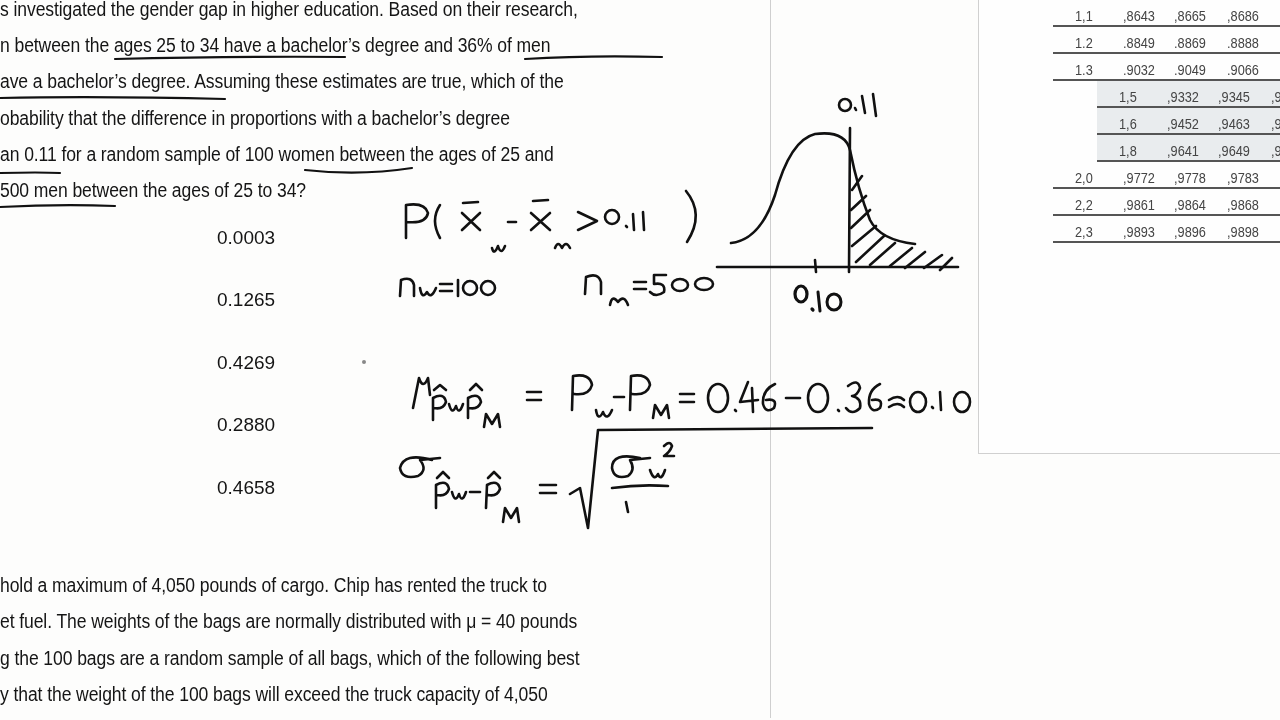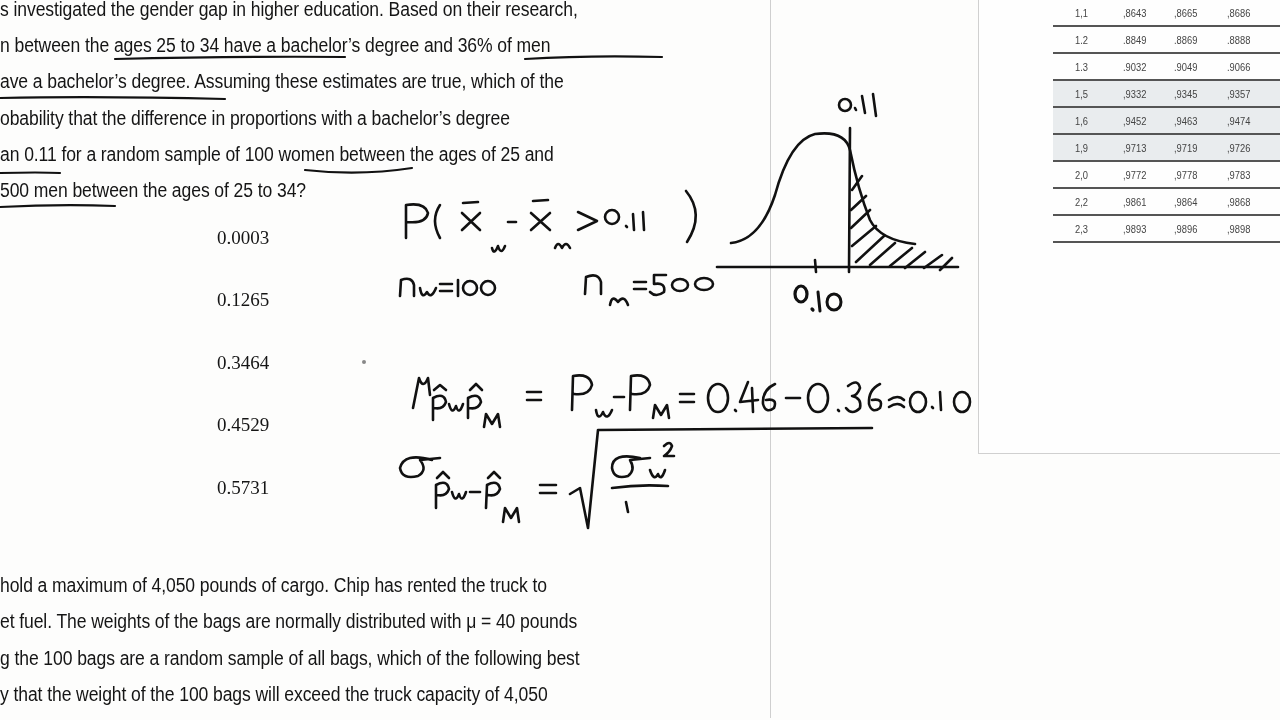--- a/index.html
+++ b/index.html
@@ -8,54 +8,54 @@
     background:#fdfdfc; font-family:"Liberation Sans", sans-serif; color:#111;
   }
   .doc { position:absolute; left:0; top:0; width:770px; height:720px; }
   .line {
     position:absolute; left:0; white-space:nowrap;
     font-family:"Liberation Sans", sans-serif; font-size:19.5px; color:#151515;
     transform:scaleX(0.9); transform-origin:left center; letter-spacing:-0.1px;
   }
   .choice {
     position:absolute; left:217px; font-size:19px; color:#151515;
-    font-family:Liberation Serif, serif;
+    font-family:Liberation Sans, sans-serif;
   }
   .vdiv { position:absolute; top:0; height:718px; width:1px; background:#cfcfcf; }
   .table-panel {
     position:absolute; left:978px; top:-2px; width:310px; height:455px;
     border-left:1px solid #d0d0d0; border-bottom:1px solid #d0d0d0; background:#fefefe;
   }
   .ztable { position:absolute; left:1053px; top:0; width:227px; }
   .zrow {
     position:relative; height:25px; border-bottom:2px solid #555;
-    font-size:11px; color:#444; font-family:"Liberation Sans", sans-serif;
-  }
-  .zrow.shaded { background:#e9ecee; }
+    font-size:15px; color:#444; font-family:"Liberation Sans", sans-serif;
+  }
+  .zrow.shaded { background:#e9ecee;margin-left:44px; }
   .zrow span { position:absolute; top:7px; transform:scaleX(0.85); transform-origin:left; }
   .c0 { left:22px; } .c1 { left:70px; } .c2 { left:121px; } .c3 { left:174px; }
   .ink { position:absolute; left:0; top:0; width:1280px; height:720px; pointer-events:none; }
   .dot { position:absolute; left:362px; top:360px; width:4px; height:4px; border-radius:50%; background:#888; }
 </style>
 </head>
 <body>
 
 <div class="doc">
   <div class="line" style="top:-2px">s investigated the gender gap in higher education. Based on their research,</div>
   <div class="line" style="top:34px">n between the ages 25 to 34 have a bachelor’s degree and 36% of men</div>
   <div class="line" style="top:70px">ave a bachelor’s degree. Assuming these estimates are true, which of the</div>
   <div class="line" style="top:107px">obability that the difference in proportions with a bachelor’s degree</div>
   <div class="line" style="top:143px">an 0.11 for a random sample of 100 women between the ages of 25 and</div>
   <div class="line" style="top:179px">500 men between the ages of 25 to 34?</div>
 
   <div class="choice" style="top:227px">0.0003</div>
   <div class="choice" style="top:289px">0.1265</div>
-  <div class="choice" style="top:352px">0.3464</div>
-  <div class="choice" style="top:414px">0.4529</div>
-  <div class="choice" style="top:477px">0.5731</div>
+  <div class="choice" style="top:352px">0.4269</div>
+  <div class="choice" style="top:414px">0.2880</div>
+  <div class="choice" style="top:477px">0.4658</div>
   <div class="dot"></div>
 
   <div class="line" style="top:574px">hold a maximum of 4,050 pounds of cargo. Chip has rented the truck to</div>
   <div class="line" style="top:610px">et fuel. The weights of the bags are normally distributed with μ = 40 pounds</div>
   <div class="line" style="top:647px">g the 100 bags are a random sample of all bags, which of the following best</div>
   <div class="line" style="top:683px">y that the weight of the 100 bags will exceed the truck capacity of 4,050</div>
 </div>
 
 <div class="vdiv" style="left:770px"></div>
 
@@ -86,24 +86,24 @@
       <span class="c2">,9345</span>
       <span class="c3">,9357</span>
     </div>
   <div class="zrow shaded">
       <span class="c0">1,6</span>
       <span class="c1">,9452</span>
       <span class="c2">,9463</span>
       <span class="c3">,9474</span>
     </div>
   <div class="zrow shaded">
-      <span class="c0">1,9</span>
-      <span class="c1">,9713</span>
-      <span class="c2">,9719</span>
-      <span class="c3">,9726</span>
+      <span class="c0">1,8</span>
+      <span class="c1">,9641</span>
+      <span class="c2">,9649</span>
+      <span class="c3">,9656</span>
     </div>
   <div class="zrow">
       <span class="c0">2,0</span>
       <span class="c1">,9772</span>
       <span class="c2">,9778</span>
       <span class="c3">,9783</span>
     </div>
   <div class="zrow">
       <span class="c0">2,2</span>
       <span class="c1">,9861</span>

